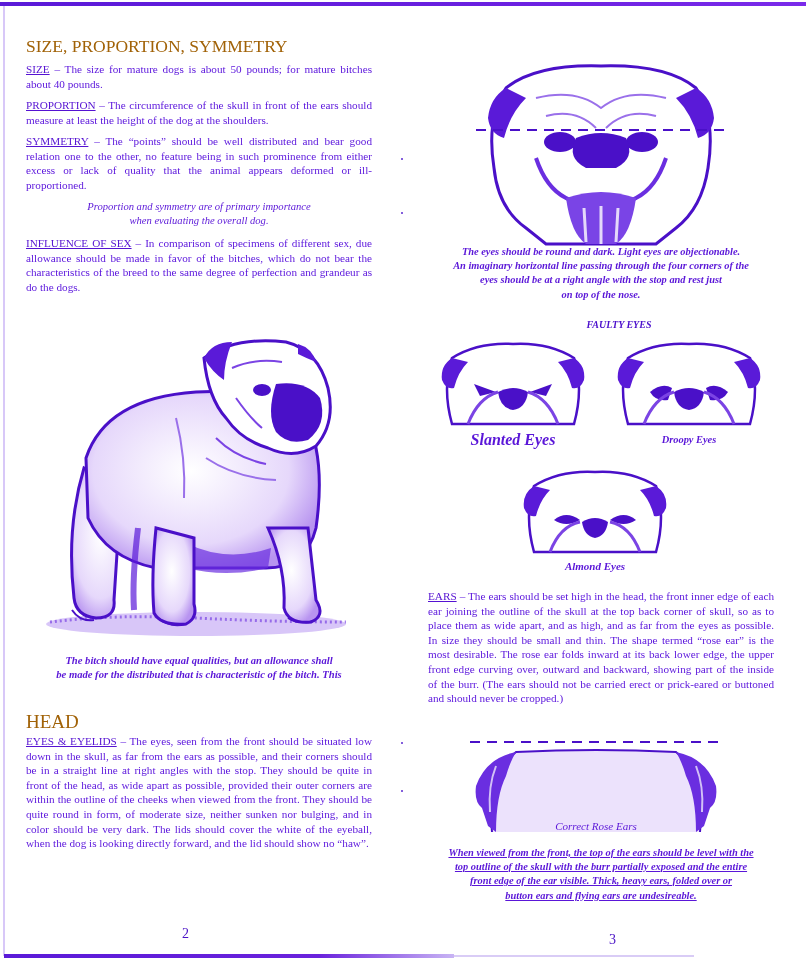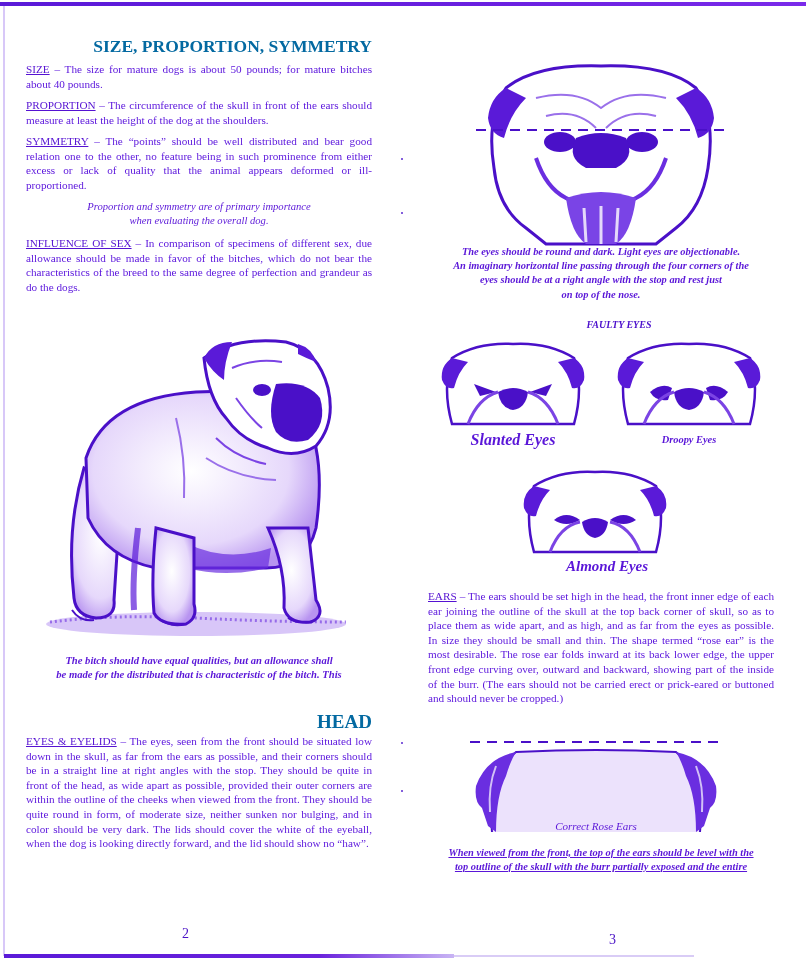--- a/index.html
+++ b/index.html
@@ -9,21 +9,21 @@
     background: linear-gradient(90deg, #5a1ad8 0%, #6a20e0 60%, #7a2aea 100%); }
   .frame-left { position: absolute; left: 3px; top: 6px; width: 2px; height: 950px; background: #d8c8f8; }
   .frame-bottom { position: absolute; left: 4px; top: 954px; width: 450px; height: 4px;
     background: linear-gradient(90deg, #5a1ad8 0%, #6a22dc 70%, #c8b4f4 100%); }
   .frame-bottom2 { position: absolute; left: 454px; top: 955px; width: 240px; height: 2px; background: #d9ccf6; }
 
   .page { position: absolute; top: 0; }
   .page-left { left: 26px; width: 346px; }
   .page-right { left: 426px; width: 350px; }
 
-  .title { position: absolute; left: 0; width: 346px; text-align: right; font-weight: bold; color: #0369a1; }
+  .title { position: absolute; left: 0; width: 346px; text-align: left; font-weight: normal; color: #a16207; }
   .sec-title { top: 36px; font-size: 17.5px; }
   .head-title { top: 711px; font-size: 19px; }
 
   .para { position: absolute; font-weight: normal; font-size: 11.2px; line-height: 14.6px; text-align: justify; color: #5a14dc; }
   .para .lead { text-decoration: underline; color: #5512d2; }
   .caption { position: absolute; text-align: center; font-style: italic; font-size: 10.6px; line-height: 14.2px; color: #5a16d8; }
   .caption.bold { font-weight: bold; }
 
   .img { position: absolute; }
   .dash { stroke: #4a10c8; stroke-width: 2.2; stroke-dasharray: 10 7; }
@@ -169,33 +169,35 @@
 
   <svg class="img" style="left:94px;top:466px;" width="150" height="90" viewBox="0 0 150 90">
     <path d="M14 20 Q40 4 75 6 Q110 4 136 20 Q146 50 136 86 L14 86 Q4 50 14 20 Z" fill="#ffffff" stroke="#4a10c8" stroke-width="2.5"></path>
     <path d="M14 20 Q2 28 4 42 Q8 52 16 50 Q20 34 30 24 Z" fill="#5a1ad8"></path>
     <path d="M136 20 Q148 28 146 42 Q142 52 134 50 Q130 34 120 24 Z" fill="#5a1ad8"></path>
     <path d="M34 54 Q46 44 60 54 Q46 62 34 54 Z" fill="#4a10c8"></path>
     <path d="M116 54 Q104 44 90 54 Q104 62 116 54 Z" fill="#4a10c8"></path>
     <path d="M62 56 Q75 48 88 56 Q86 70 75 72 Q64 70 62 56 Z" fill="#4a10c8"></path>
     <path d="M30 86 Q40 60 60 56 M120 86 Q110 60 90 56" stroke="#7b44e4" stroke-width="3" fill="none"></path>
   </svg>
-  <div class="caption bold" style="left:106px;top:559px;width:150px;font-size:15px;text-align:center;">Almond Eyes</div>
+  <div class="caption bold" style="left:94px;top:559px;width:150px;font-size:11px;text-align:center;">Almond Eyes</div>
 
   <p class="para" style="left:2px;top:589px;width:346px;"><span class="lead">EARS</span><span> – The ears should be set high in the head, the front inner edge of each ear joining the outline of the skull at the top back corner of skull, so as to place them as wide apart, and as high, and as far from the eyes as possible. In size they should be small and thin. The shape termed “rose ear” is the most desirable. The rose ear folds inward at its back lower edge, the upper front edge curving over, outward and backward, showing part of the inside of the burr. (The ears should not be carried erect or prick-eared or buttoned and should never be cropped.)</span></p>
 
   <svg class="img" style="left:40px;top:736px;" width="260" height="100" viewBox="0 0 260 100">
     <line x1="4" y1="6" x2="256" y2="6" class="dash"></line>
     <path d="M26 96 Q20 40 50 16 Q130 12 210 16 Q240 40 234 96" fill="#ece2fc" stroke="#4a10c8" stroke-width="2"></path>
     <path d="M50 16 Q20 22 10 50 Q8 66 16 72 L22 90 L30 96 Q30 60 40 40 Q44 26 50 16 Z" fill="#6a2ee0"></path>
     <path d="M210 16 Q240 22 250 50 Q252 66 244 72 L238 90 L230 96 Q230 60 220 40 Q216 26 210 16 Z" fill="#6a2ee0"></path>
     <path d="M30 30 Q22 50 24 76" stroke="#ffffff" stroke-width="2" fill="none" opacity="0.7"></path>
     <path d="M230 30 Q238 50 236 76" stroke="#ffffff" stroke-width="2" fill="none" opacity="0.7"></path>
     <text x="130" y="94" text-anchor="middle" font-family="Liberation Serif, serif" font-style="italic" font-size="11" fill="#5a16d8">Correct Rose Ears</text>
   </svg>
 
   <div class="caption bold" style="left:0;top:846px;width:350px;font-size:10.4px;text-decoration:underline;">
     <div>When viewed from the front, the top of the ears should be level with the</div>
     <div>top outline of the skull with the burr partially exposed and the entire</div>
+    <div>front edge of the ear visible. Thick, heavy ears, folded over or</div>
+    <div>button ears and flying ears are undesireable.</div>
   </div>
 
   <div class="pagenum" style="left:183px;top:932px;">3</div>
 </div>
 
 </body></html>

